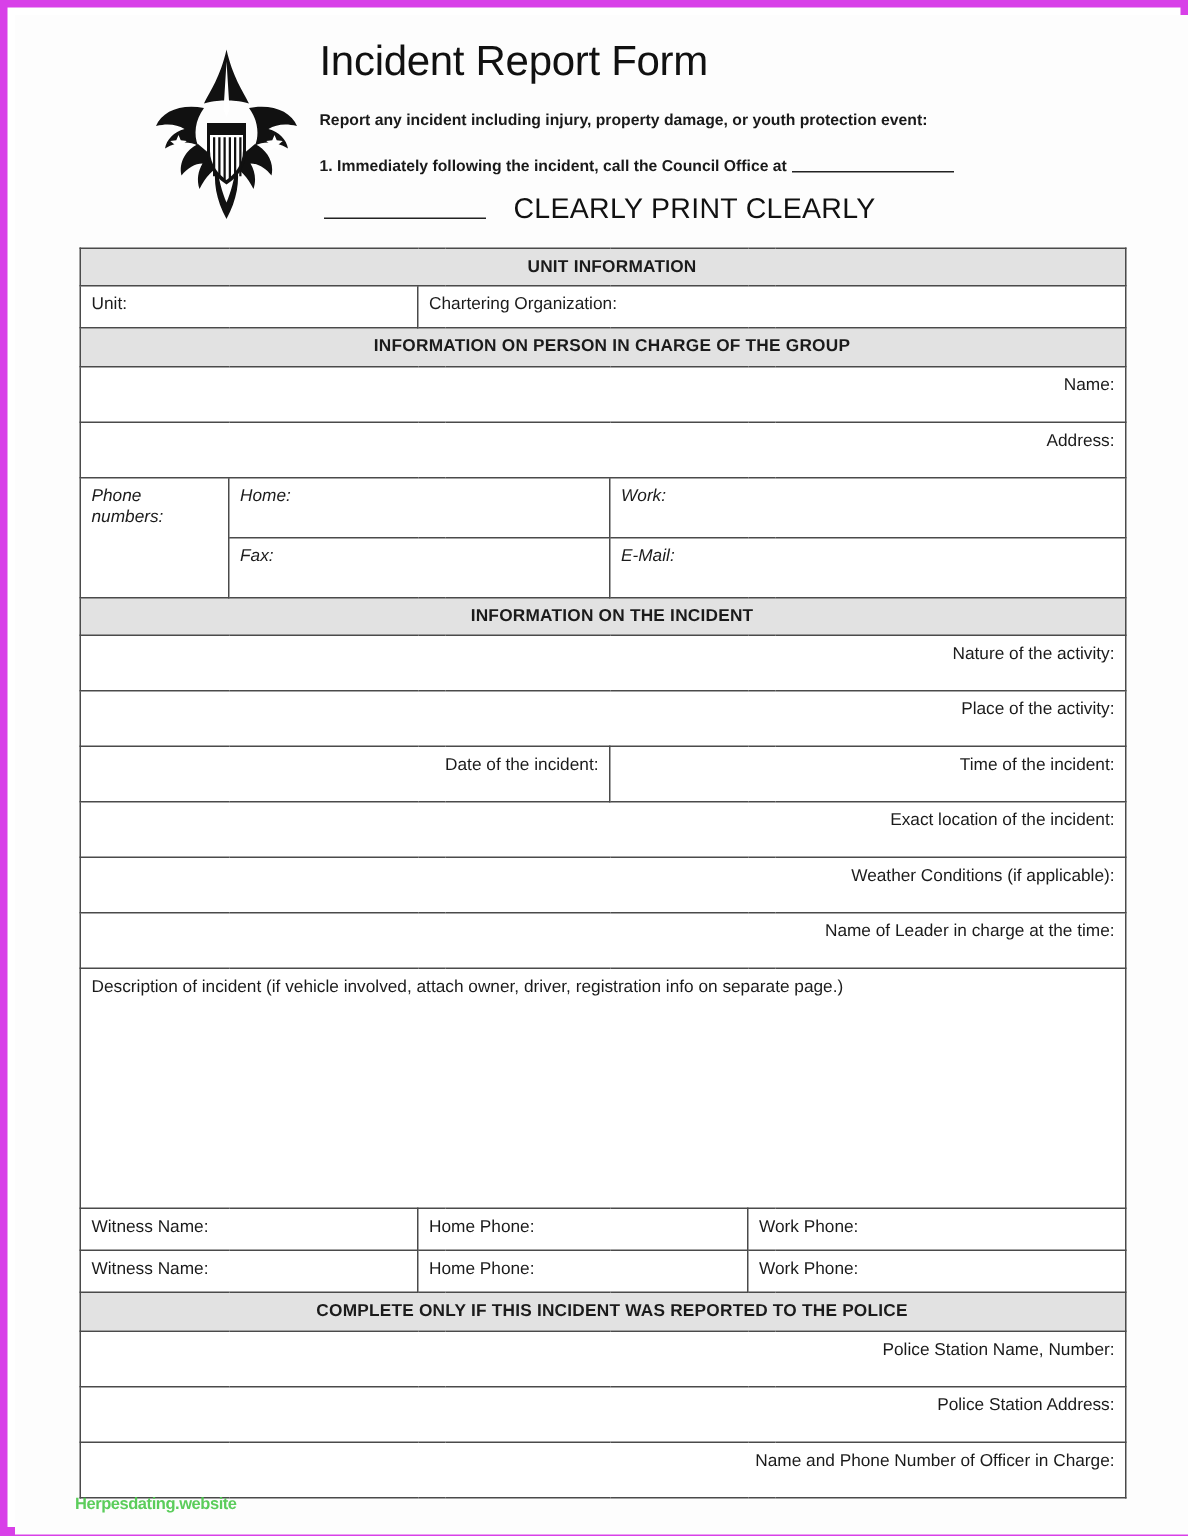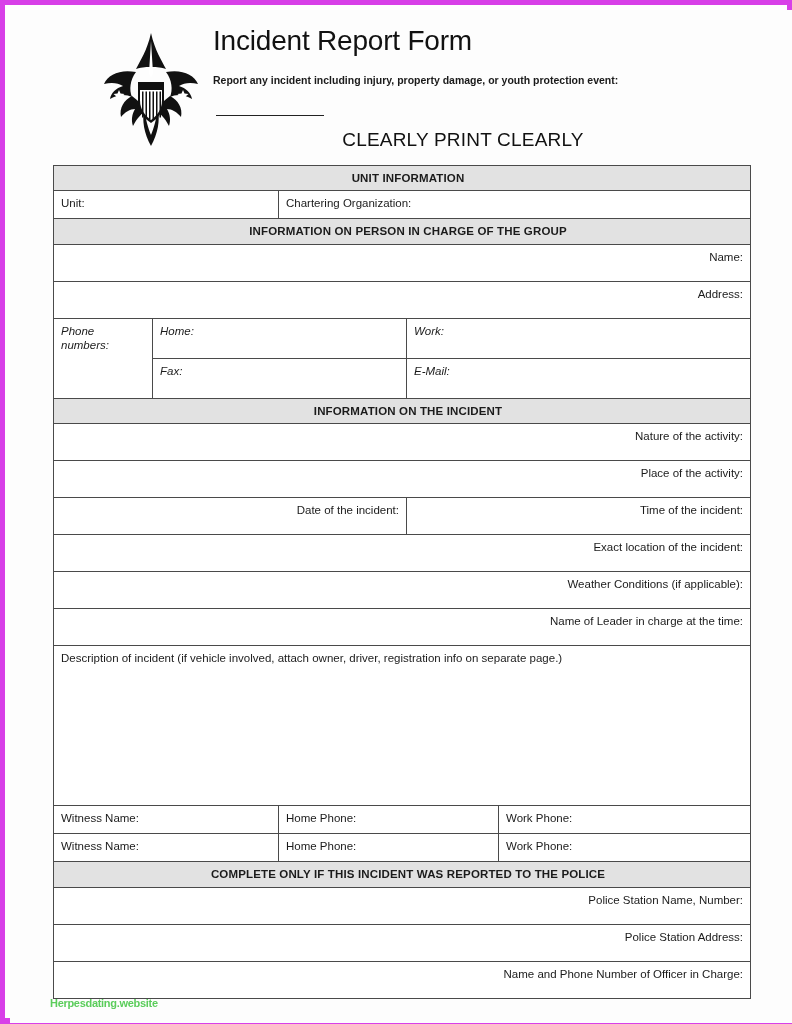--- a/index.html
+++ b/index.html
@@ -181,20 +181,23 @@
             <path d="M36 120 l3 7 8 1 -6 5 2 8 -7 -4 -7 4 2 -8 -6 -5 8 -1 z" fill="#ffffff"></path>
             <path d="M164 120 l3 7 8 1 -6 5 2 8 -7 -4 -7 4 2 -8 -6 -5 8 -1 z" fill="#ffffff"></path>
           </g>
         </svg>
       </div>
 
       <div class="header-text">
         <div class="form-title">Incident Report Form</div>
         <div class="lead-line">Report any incident including injury, property damage, or youth protection event:</div>
         <div class="lead-line">
+          <span>1. Immediately following the incident, call the Council Office at</span><span class="fill"></span>
+        </div>
+        <div class="lead-line">
           <span class="fill"></span>
         </div>
       </div>
 
       <div class="please-print">CLEARLY PRINT CLEARLY</div>
     </div>
 
     <table class="form-table">
       <colgroup>
         <col style="width:99px">

